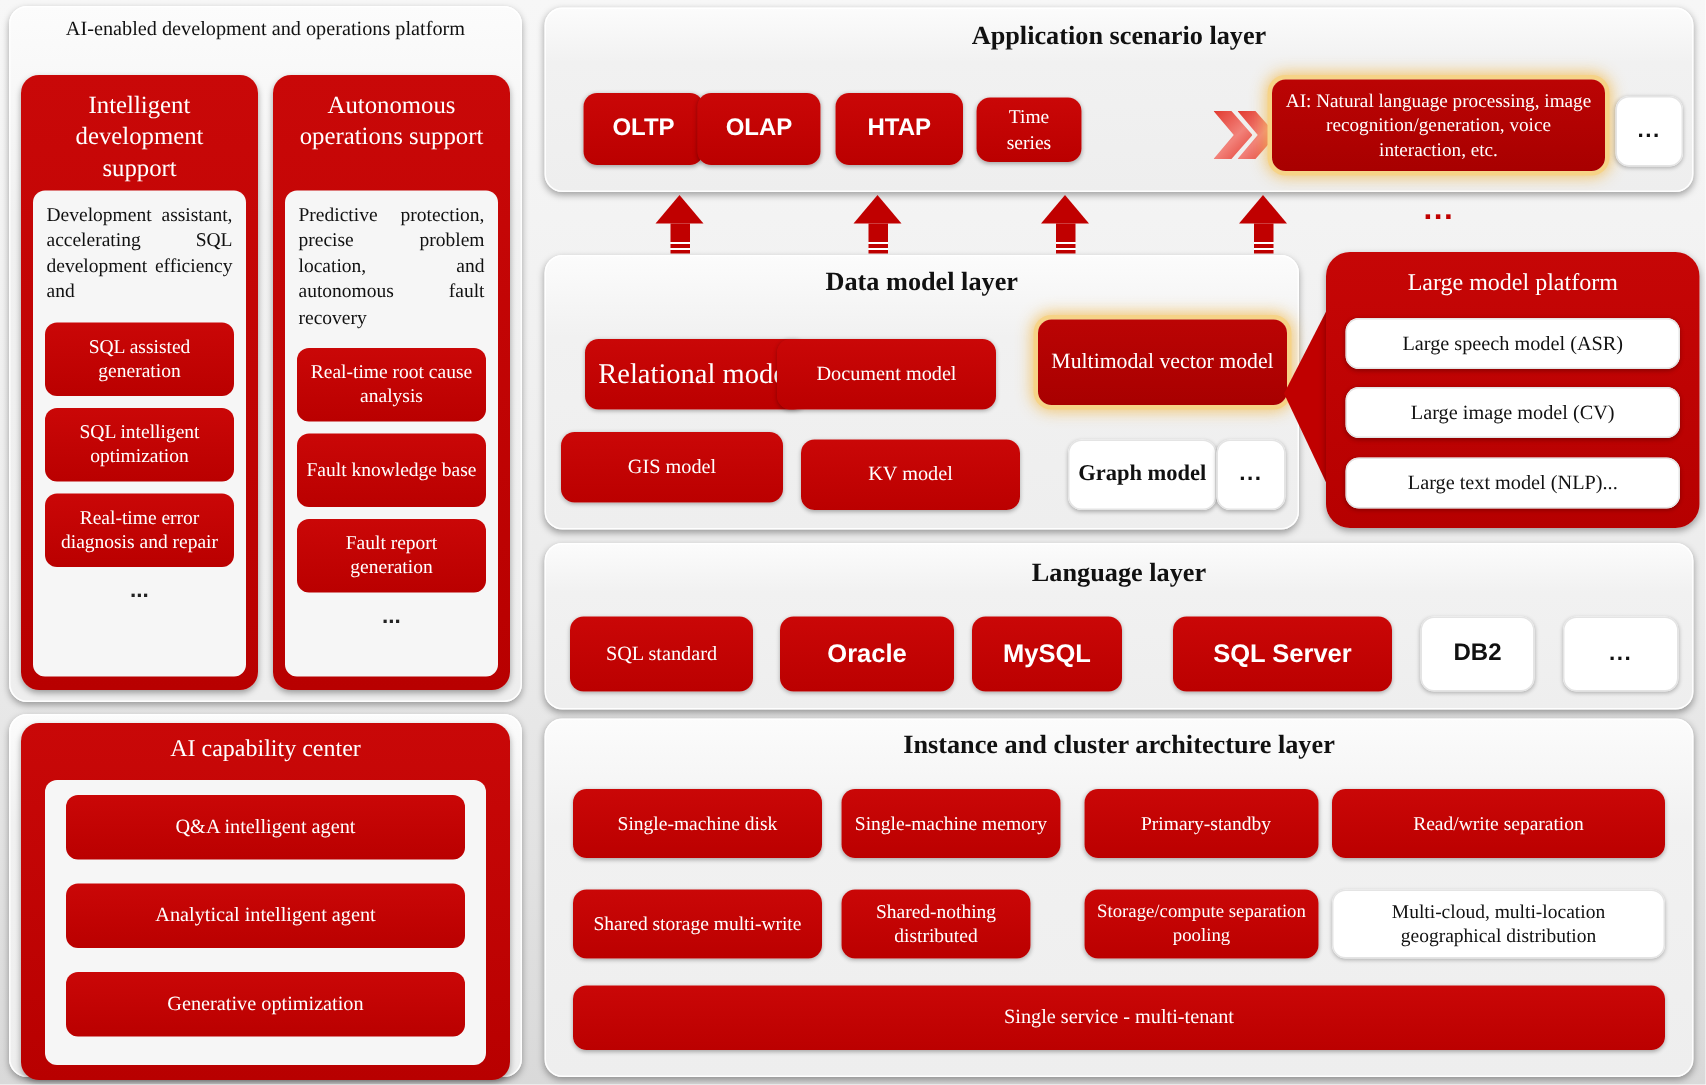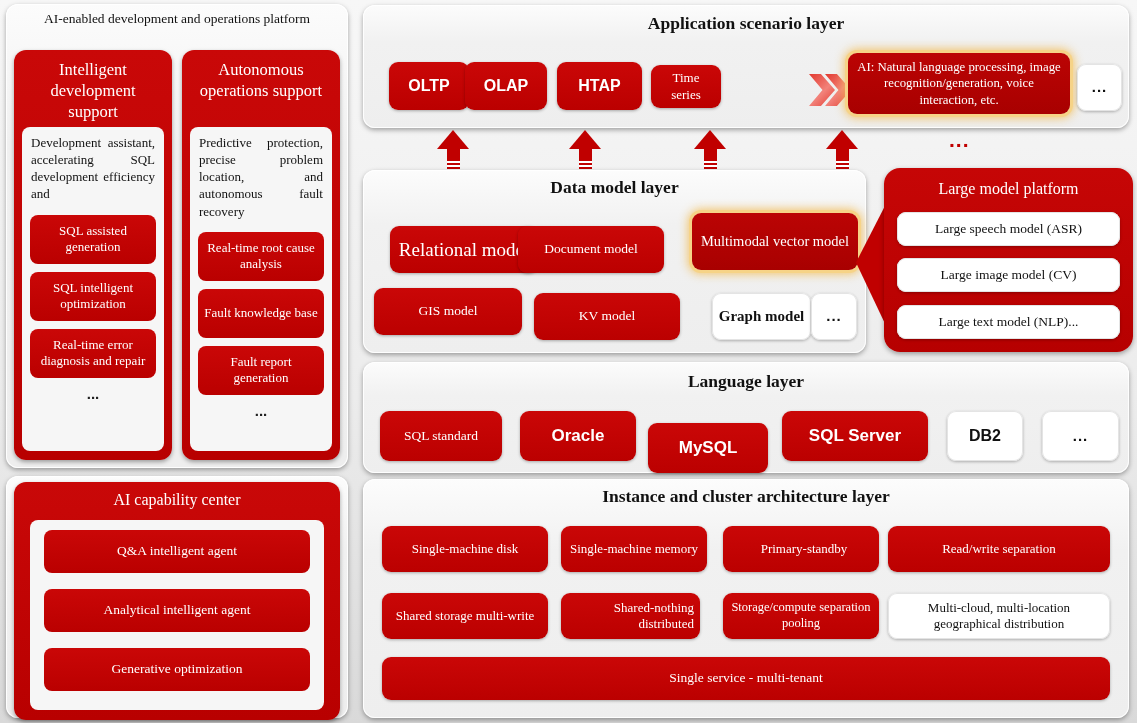--- a/index.html
+++ b/index.html
@@ -169,33 +169,33 @@
   <div style="color:#fff;text-align:center;font-size:16px;padding-top:12px;">Large model platform</div>
   <div class="whitebox" style="left:13px;top:44px;width:223px;height:34px;font-size:13.5px;">Large speech model (ASR)</div>
   <div class="whitebox" style="left:13px;top:90px;width:223px;height:34px;font-size:13.5px;">Large image model (CV)</div>
   <div class="whitebox" style="left:13px;top:137px;width:223px;height:34px;font-size:13.5px;">Large text model (NLP)...</div>
 </div>
 
 <div class="panel" style="left:363px;top:362px;width:766px;height:111px;">
   <div class="layer-title" style="top:9px;">Language layer</div>
   <div class="redbox" style="left:17px;top:49px;width:122px;height:50px;font-size:13.5px;">SQL standard</div>
   <div class="redbox sans-bold" style="left:157px;top:49px;width:116px;height:50px;font-size:17px;">Oracle</div>
-  <div class="redbox sans-bold" style="left:285px;top:61px;width:120px;height:50px;font-size:17px;">MySQL</div>
+  <div class="redbox sans-bold" style="left:285px;top:49px;width:100px;height:50px;font-size:17px;">MySQL</div>
   <div class="redbox sans-bold" style="left:419px;top:49px;width:146px;height:50px;font-size:17px;">SQL Server</div>
   <div class="whitebox sans-bold" style="left:584px;top:49px;width:76px;height:50px;font-size:16px;">DB2</div>
   <div class="whitebox dots" style="left:679px;top:49px;width:77px;height:50px;font-size:15px;">...</div>
 </div>
 
 <div class="panel" style="left:363px;top:479px;width:766px;height:239px;">
   <div class="layer-title" style="top:7px;">Instance and cluster architecture layer</div>
 
   <div class="redbox" style="left:19px;top:47px;width:166px;height:46px;">Single-machine disk</div>
   <div class="redbox" style="left:198px;top:47px;width:146px;height:46px;">Single-machine memory</div>
   <div class="redbox" style="left:360px;top:47px;width:156px;height:46px;padding-left:12px;">Primary-standby</div>
   <div class="redbox" style="left:525px;top:47px;width:222px;height:46px;">Read/write separation</div>
 
   <div class="redbox" style="left:19px;top:114px;width:166px;height:46px;">Shared storage multi-write</div>
-  <div class="redbox" style="left:198px;top:114px;width:139px;height:46px;text-align:right;">Shared-nothing distributed</div>
+  <div class="redbox" style="left:198px;top:114px;width:126px;height:46px;">Shared-nothing distributed</div>
   <div class="redbox" style="left:360px;top:114px;width:156px;height:46px;font-size:12.5px;">Storage/compute separation pooling</div>
   <div class="whitebox" style="left:525px;top:114px;width:222px;height:46px;">Multi-cloud, multi-location geographical distribution</div>
 
   <div class="redbox" style="left:19px;top:178px;width:728px;height:43px;font-size:13.5px;">Single service - multi-tenant</div>
 </div>
 
 </body></html>

